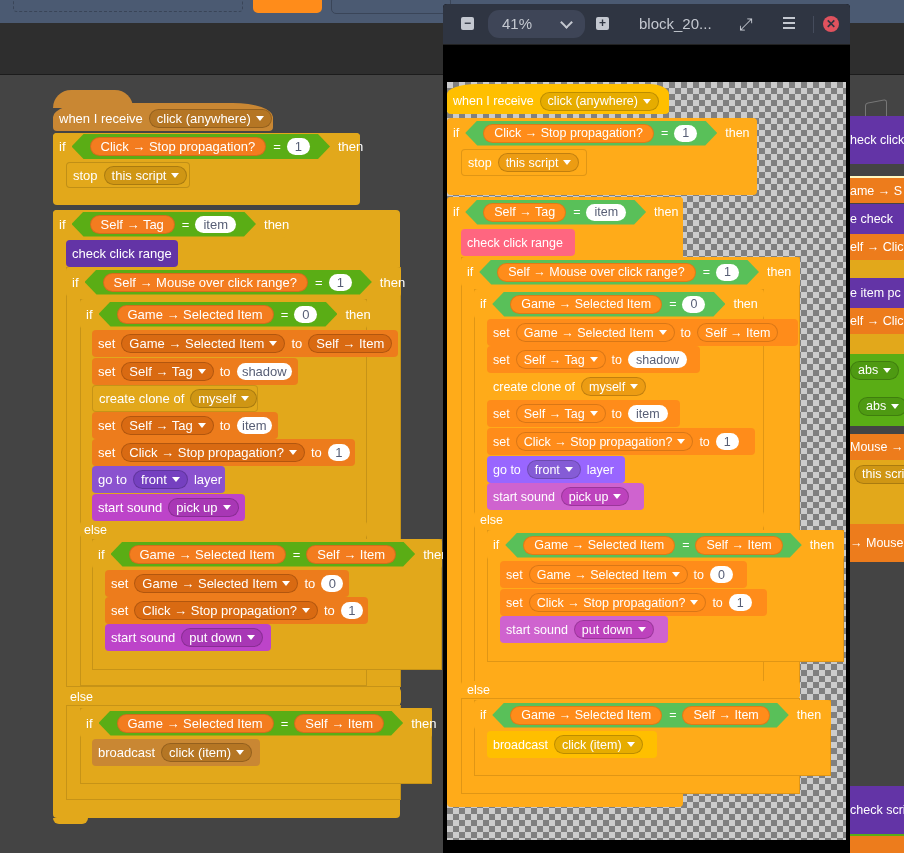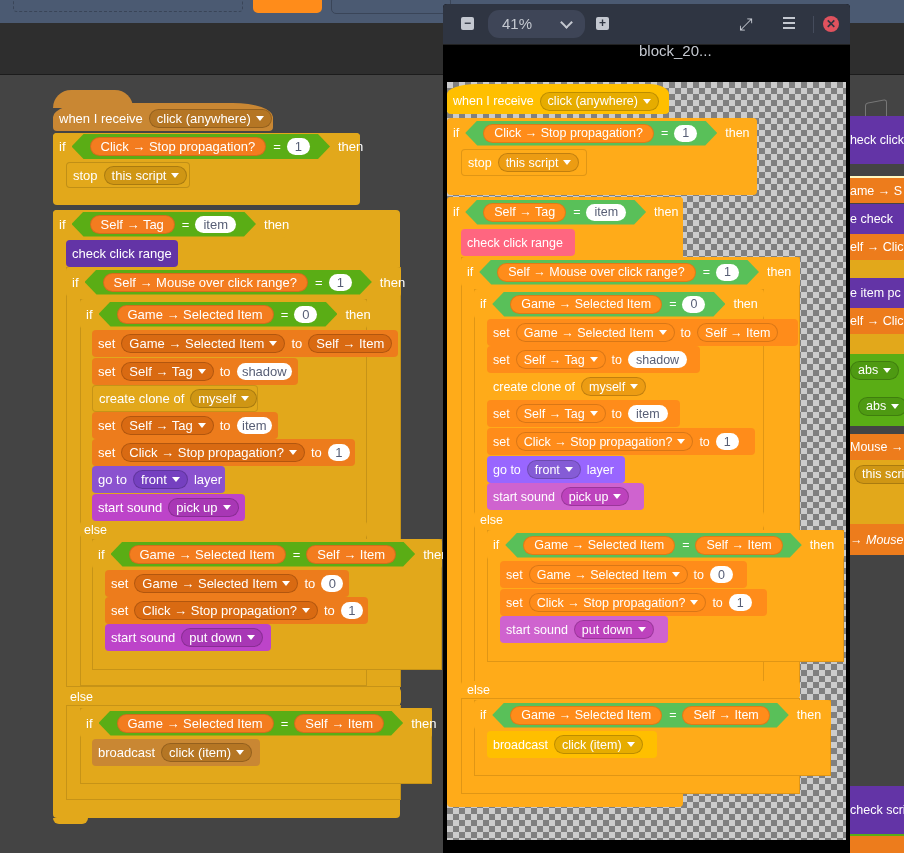--- a/index.html
+++ b/index.html
@@ -35,21 +35,21 @@
   .L .ctl .dd { background: #cf9614; }
   .L .evt .dd { background: #b57624; }
   .L .hex { background: #5aad15; }
 
   
   .viewer { position: absolute; left: 443px; top: 4px; width: 407px; height: 849px; background: #000; border-radius: 4px 4px 0 0; overflow: hidden; }
   .vhead { position: absolute; left: 0; top: 0; width: 407px; height: 41px; background: #2f3542; border-bottom: 1px solid #222; }
   .vbtn { position: absolute; top: 13px; width: 13px; height: 13px; background: #c4c8d0; border-radius: 2px; color: #2f3542; font-size: 12px; font-weight: bold; line-height: 13px; text-align: center; }
   .zoombox { position: absolute; left: 45px; top: 6px; width: 97px; height: 28px; background: #3e4557; border-radius: 11px; color: #c4c8d0; font-size: 15px; line-height: 28px; padding-left: 14px; }
   .zoombox .chev { position: absolute; right: 14px; top: 8px; width: 9px; height: 9px; border-right: 2px solid #c4c8d0; border-bottom: 2px solid #c4c8d0; transform: rotate(45deg); }
-  .vtitle { position: absolute; left: 196px; top: 11px; color: #c4c8d0; font-size: 15px; margin-top: 27px; }
+  .vtitle { position: absolute; left: 196px; top: 11px; color: #c4c8d0; font-size: 15px; }
   .vexp { position: absolute; left: 296px; top: 11px; color: #c4c8d0; font-size: 17px; }
   .vmenu { position: absolute; left: 340px; top: 13px; width: 12px; height: 12px; }
   .vmenu i { display: block; height: 2px; background: #c4c8d0; margin-bottom: 3px; }
   .vsep { position: absolute; left: 370px; top: 12px; width: 1px; height: 17px; background: #454c5c; }
   .vclose { position: absolute; left: 380px; top: 12px; width: 16px; height: 16px; border-radius: 50%; background: #e0525e; color: #2f3542; font-size: 12px; font-weight: bold; line-height: 16px; text-align: center; }
   .canvas { position: absolute; left: 4px; top: 78px; width: 399px; height: 758px;
     background-color: #cccccc;
     background-image: linear-gradient(45deg, #808080 25%, transparent 25%, transparent 75%, #808080 75%), linear-gradient(45deg, #808080 25%, transparent 25%, transparent 75%, #808080 75%);
     background-size: 12px 12px; background-position: 0 0, 6px 6px; overflow: hidden; }
   .R .blk { font-size: 12.5px; }
@@ -264,21 +264,21 @@
     <span class="t">broadcast</span>
     <span class="dd">
         <span>click (item)</span>
         <i class="car"></i>
       </span>
   </div>
 </div>
 
 <div class="rside">
   <div class="cube"></div>
-  <div class="rs" style="top:40px;height:48px;background:#6334a6;justify-content:center;">
+  <div class="rs" style="top:40px;height:48px;background:#6334a6;">
       <span>heck click</span>
     </div>
   <div class="rs" style="top:100px;height:27px;background:#ed7c1c;border-top:2px solid #fef9c3;">
       <span>ame → S</span>
     </div>
   <div class="rs" style="top:128px;height:30px;background:#6334a6;">
       <span>e check</span>
     </div>
   <div class="rs" style="top:158px;height:26px;background:#ed7c1c;">
       <span>elf → Click</span>
@@ -303,21 +303,21 @@
         <i class="car"></i>
       </span>
     </div>
   <div class="rs" style="top:358px;height:26px;background:#ed7c1c;">
       <span>Mouse → M</span>
     </div>
   <div class="rs" style="top:384px;height:28px;background:#e2a81b;padding-left:4px;">
       <span class="dd" style="background:#cf9614;">this scrip</span>
     </div>
   <div class="rs" style="top:412px;height:36px;background:#e2a81b;"></div>
-  <div class="rs" style="top:448px;height:31px;background:#ed7c1c;font-style:italic;">
+  <div class="rs" style="top:448px;height:38px;background:#ed7c1c;">
       <span>→ Mouse</span>
     </div>
   <div class="rs" style="top:710px;height:48px;background:#6334a6;">
       <span>check scrip</span>
     </div>
   <div class="rs" style="top:758px;height:20px;background:#ed7c1c;border-top:2px solid #5aad15;"></div>
 </div>
 
 <div class="viewer">
   <div class="vhead">

